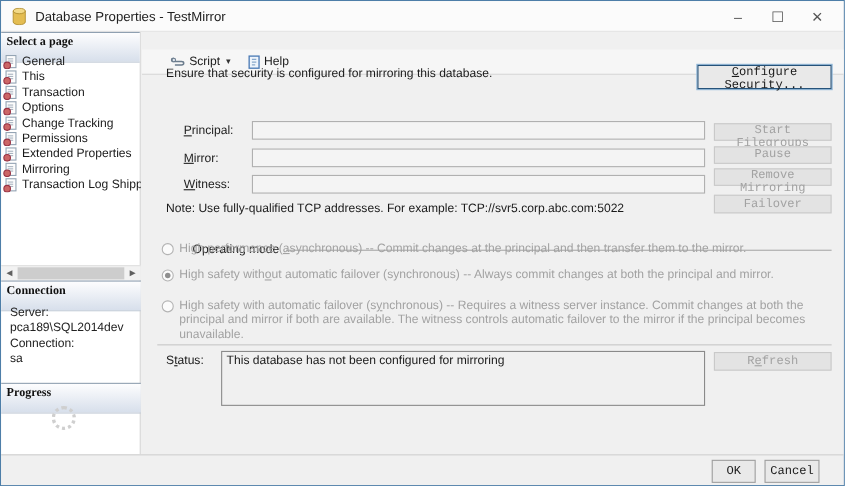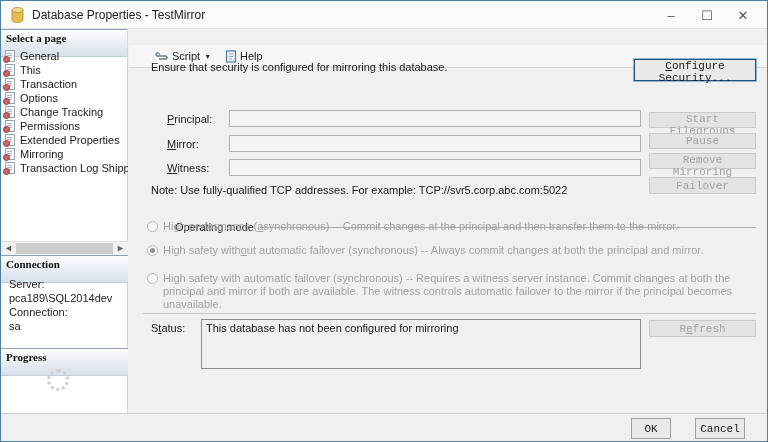--- a/index.html
+++ b/index.html
@@ -83,21 +83,21 @@
 
   .separator { position:absolute; left:14px; right:13px; top:284px; height:1px; background:#c6c6c6; }
   .status-label { position:absolute; left:22px; top:293px; }
   .status-box { position:absolute; left:72px; top:290px; width:440px; height:50px;
                 border:1px solid #8a8a8a; background:#f0f0f0; padding:2px 4px; }
 
   
   .footer { position:absolute; left:0; top:412px; width:766px; height:28px; background:#f0f0f0;
             border-top:1px solid #cfcfcf; }
   .footer .btn { position:absolute; top:4px; height:21px; }
-  #ok-btn { right:96px; width:40px; }
+  #ok-btn { right:80px; width:40px; }
   #cancel-btn { right:22px; width:50px; }
 
   u { text-decoration:underline; }
 </style>
 </head>
 <body>
 
 <div class="window">
 
   <div class="titlebar">

